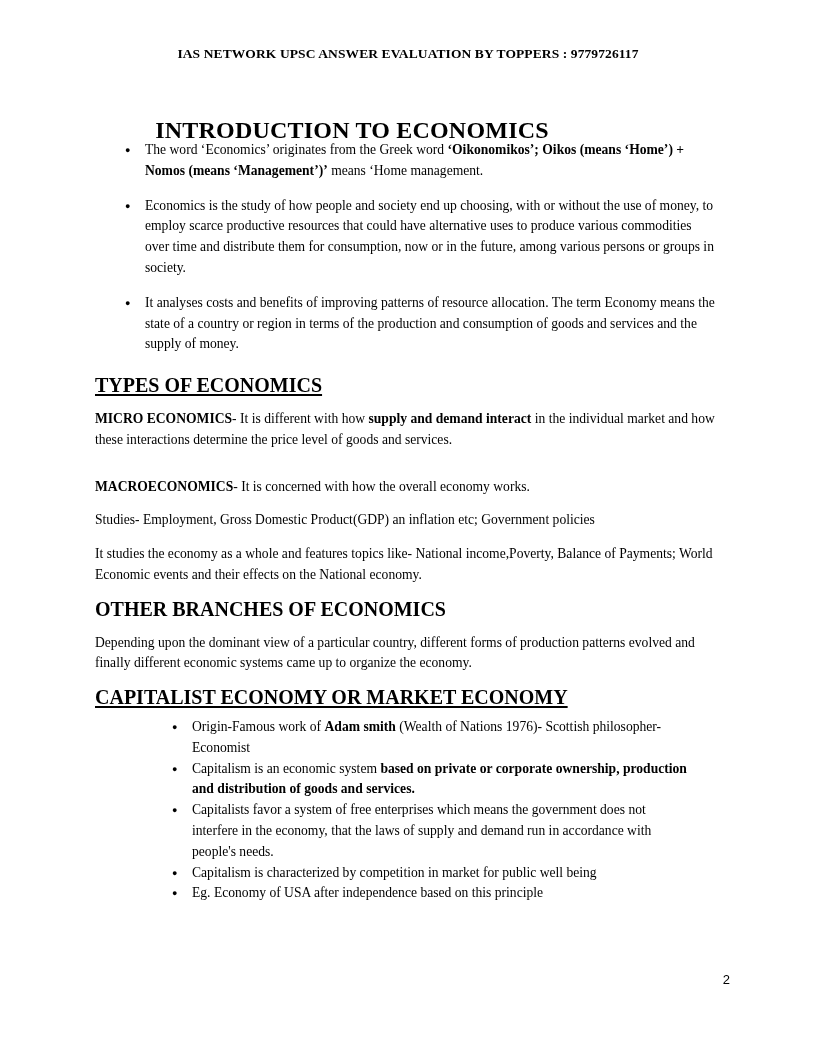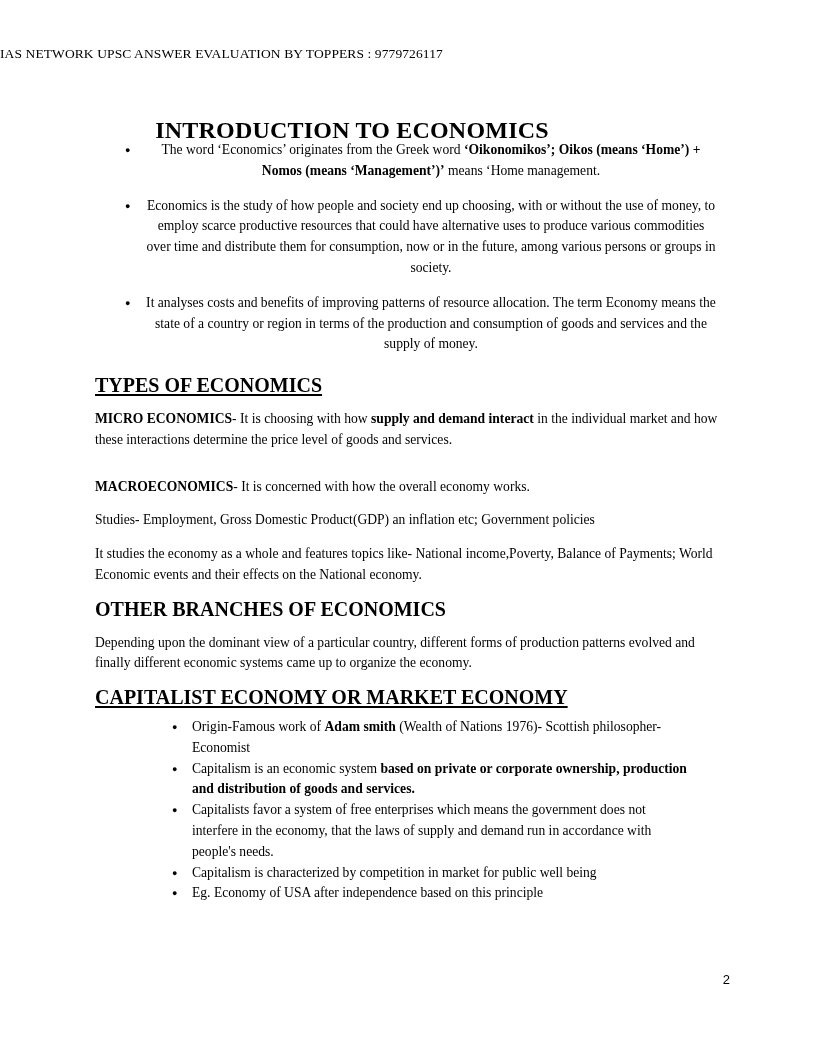--- a/index.html
+++ b/index.html
@@ -21,22 +21,23 @@
     inset: 0;
     background: #ffffff;
   }
 
   
   .doc-header {
     position: absolute;
     top: 46px;
     left: 0;
     width: 816px;
+    text-align: center;
     font-size: 13.5px;
-    font-weight: normal;
+    font-weight: bold;
     letter-spacing: 0.1px;
     white-space: nowrap;
   }
 
   
   .doc-title {
     position: absolute;
     top: 101px;
     left: 0;
     width: 704px;
@@ -77,21 +78,20 @@
     top: 0;
     font-size: 9px;
     line-height: 21px;
   }
   ul.intro-list {
     margin-left: 30px;
     width: 592px;
   }
   ul.intro-list > li {
     margin-bottom: 14px;
-    text-align: center;
   }
   ul.capitalist-list {
     margin-left: 77px;
     width: 520px;
   }
   ul.capitalist-list > li {
     margin-bottom: 0;
   }
 
   
@@ -158,21 +158,21 @@
       </li>
     </ul>
 
     <div class="gap-lg"></div>
 
     <div class="sec-heading underlined">TYPES OF ECONOMICS</div>
 
     <div class="gap-md"></div>
 
     <p class="body-para">
-      <span class="lead">MICRO ECONOMICS</span><span>- It is choosing with how </span><b>supply and demand interact</b><span> in the individual market and how these interactions determine the price level of goods and services.</span>
+      <span class="lead">MICRO ECONOMICS</span><span>- It is different with how </span><b>supply and demand interact</b><span> in the individual market and how these interactions determine the price level of goods and services.</span>
     </p>
 
     <div class="gap-md"></div>
 
 
     <div class="gap-md"></div>
 
     <p class="body-para">
       <span class="lead">MACROECONOMICS</span><span>- It is concerned with how the overall economy works.</span>
     </p>

